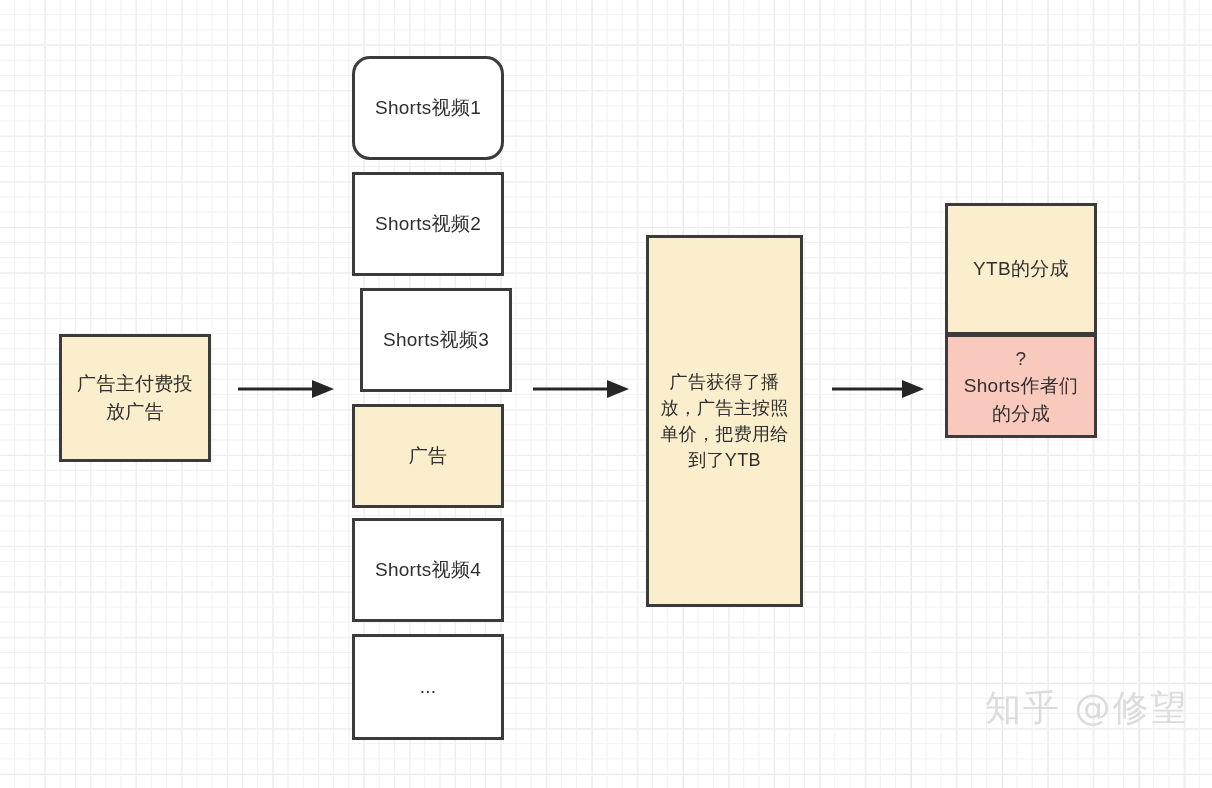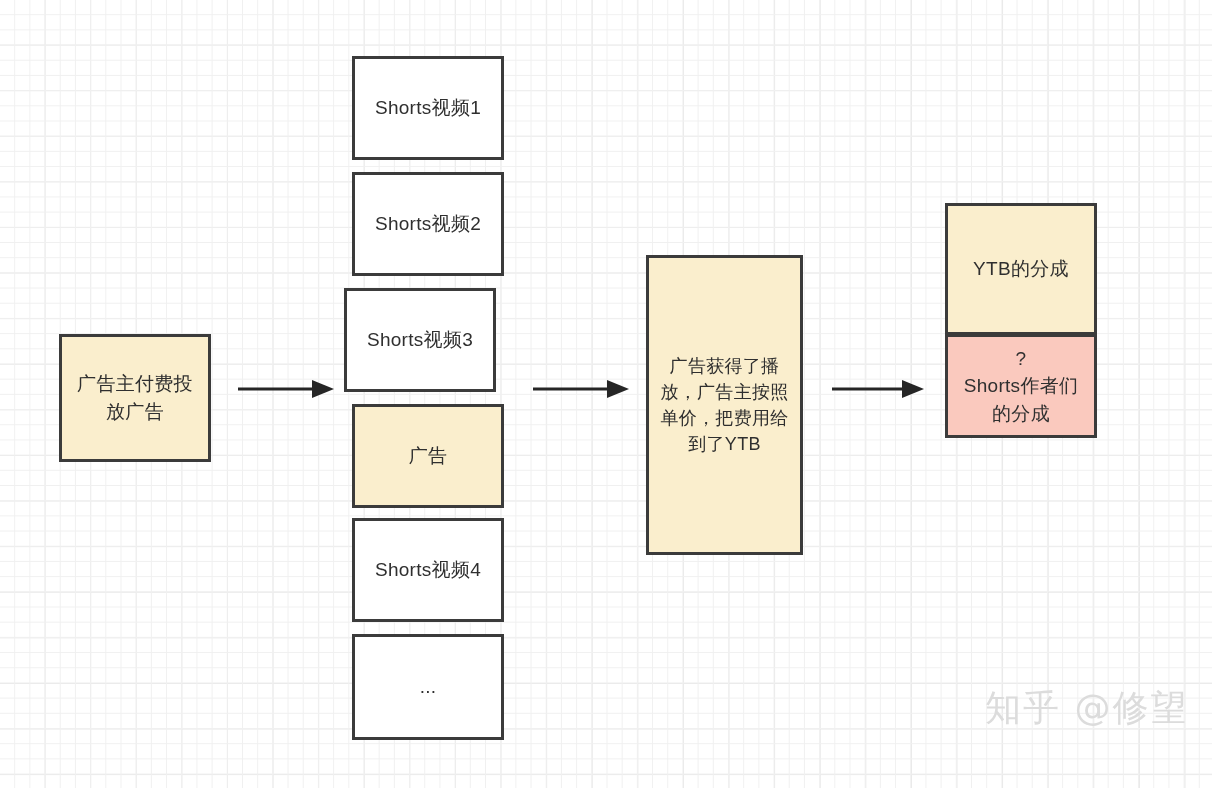--- a/index.html
+++ b/index.html
@@ -70,40 +70,40 @@
 
   <div class="node yellow" style="left:59px; top:334px; width:152px; height:128px;">广告主付费投放广告</div>
 
   <div class="arrow" style="left:238px; top:378px; width:96px;">
     <svg width="96" height="22" viewBox="0 0 96 22">
       <line x1="0" y1="11" x2="78" y2="11" stroke="#262626" stroke-width="3"></line>
       <polygon points="74,2 96,11 74,20" fill="#262626"></polygon>
     </svg>
   </div>
 
-  <div class="node white" style="left:352px; top:56px; width:152px; height:104px;">Shorts视频1</div>
+  <div class="node white" style="left:352px; top:56px; width:152px; height:104px;border-radius:18px;">Shorts视频1</div>
 
   <div class="node white" style="left:352px; top:172px; width:152px; height:104px;">Shorts视频2</div>
 
-  <div class="node white" style="left:344px; top:288px; width:152px; height:104px;padding-left:8px;">Shorts视频3</div>
+  <div class="node white" style="left:360px; top:288px; width:152px; height:104px;padding-left:8px;">Shorts视频3</div>
 
   <div class="node yellow" style="left:352px; top:404px; width:152px; height:104px;">广告</div>
 
   <div class="node white" style="left:352px; top:518px; width:152px; height:104px;">Shorts视频4</div>
 
   <div class="node white" style="left:352px; top:634px; width:152px; height:106px;">...</div>
 
   <div class="arrow" style="left:533px; top:378px; width:96px;">
     <svg width="96" height="22" viewBox="0 0 96 22">
       <line x1="0" y1="11" x2="78" y2="11" stroke="#262626" stroke-width="3"></line>
       <polygon points="74,2 96,11 74,20" fill="#262626"></polygon>
     </svg>
   </div>
 
-  <div class="node yellow narrowtext" style="left:646px; top:235px; width:157px; height:300px;margin-top:20px;">广告获得了播放，广告主按照单价，把费用给到了YTB</div>
+  <div class="node yellow narrowtext" style="left:646px; top:235px; width:157px; height:372px;">广告获得了播放，广告主按照单价，把费用给到了YTB</div>
 
   <div class="arrow" style="left:832px; top:378px; width:92px;">
     <svg width="92" height="22" viewBox="0 0 92 22">
       <line x1="0" y1="11" x2="74" y2="11" stroke="#262626" stroke-width="3"></line>
       <polygon points="70,2 92,11 70,20" fill="#262626"></polygon>
     </svg>
   </div>
 
   <div class="node yellow" style="left:945px; top:203px; width:152px; height:132px;">YTB的分成</div>
 

